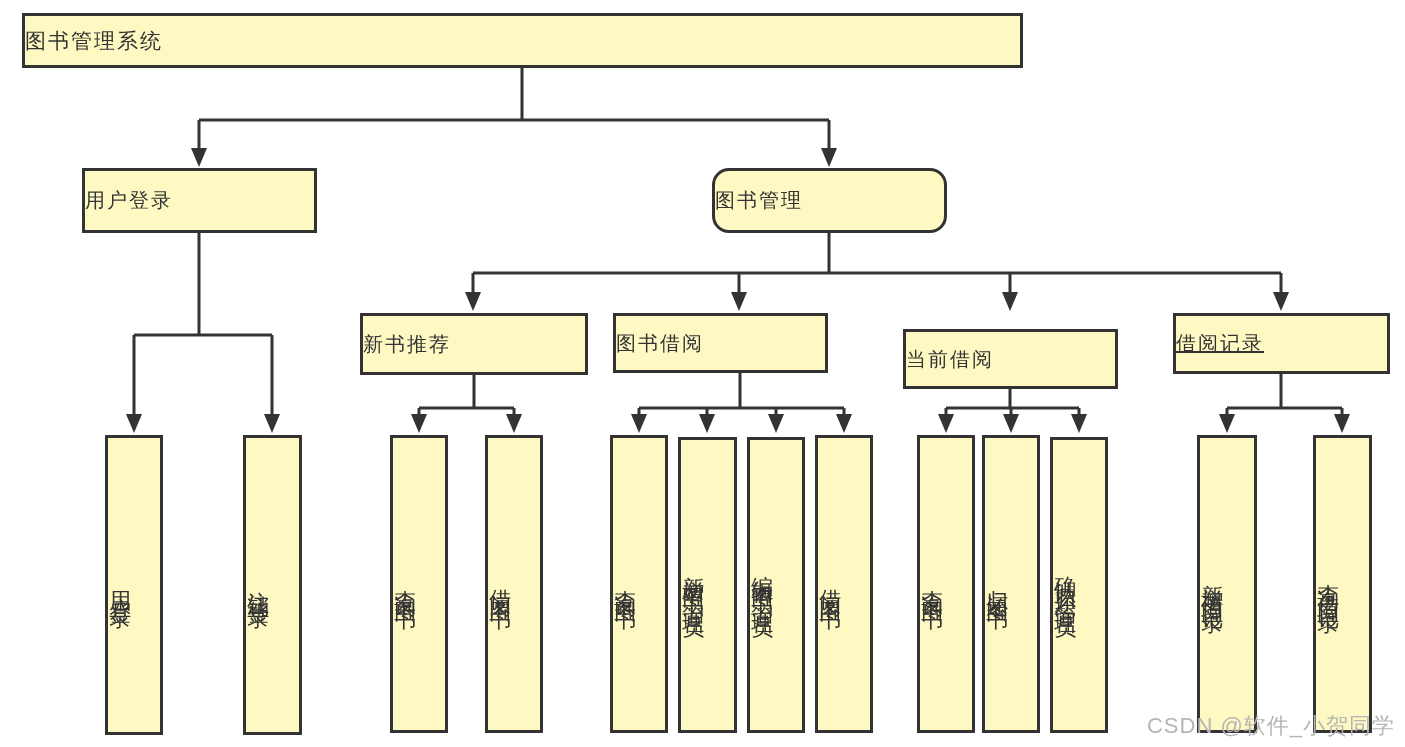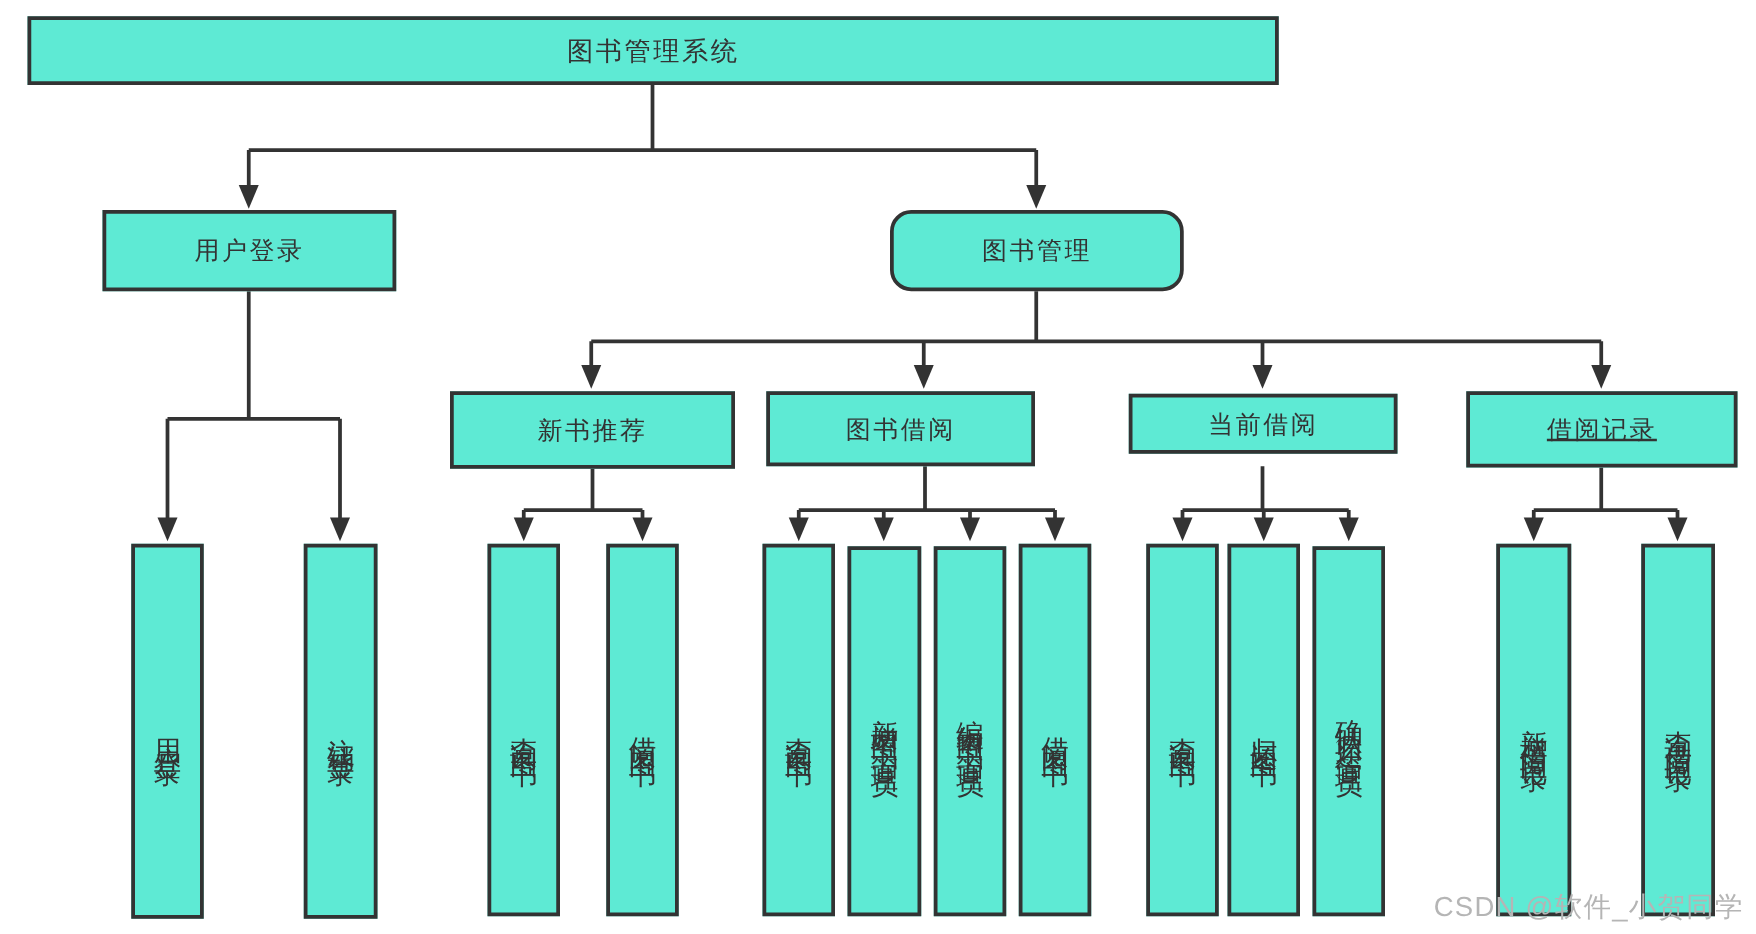--- a/index.html
+++ b/index.html
@@ -11,25 +11,25 @@
     height: 747px;
     background: var(--background, #ffffff);
     color: var(--text, #333333);
     overflow: hidden;
   }
   .wires { position: absolute; left: 0; top: 0; width: 1405px; height: 747px; }
   .wires path { stroke: var(--line, #333333); stroke-width: 3; fill: none; }
   .wires polygon { fill: var(--line, #333333); stroke: none; }
   .node {
     position: absolute;
-    background: #5eead4;
+    background: #fef9c3;
     border: 3px solid var(--line, #333333);
     display: flex;
     align-items: center;
-    justify-content: center;
+    justify-content: flex-start;
     font-size: 20px;
     letter-spacing: 2px;
     color: var(--text, #333333);
     z-index: 1;
   }
   .node.root { font-size: 21px; }
   .vnode .vtext {
     writing-mode: vertical-rl;
     text-orientation: mixed;
     font-size: 22px;
@@ -107,21 +107,21 @@
   <div class="node" style="left:712px; top:168px; width:235px; height:65px;border-radius:17px;">
     <span>图书管理</span>
   </div>
 
   <div class="node" style="left:360px; top:313px; width:228px; height:62px;">
     <span>新书推荐</span>
   </div>
   <div class="node" style="left:613px; top:313px; width:215px; height:60px;">
     <span>图书借阅</span>
   </div>
-  <div class="node" style="left:903px; top:315px; width:215px; height:48px;">
+  <div class="node" style="left:903px; top:329px; width:215px; height:60px;">
     <span>当前借阅</span>
   </div>
   <div class="node" style="left:1173px; top:313px; width:217px; height:61px;text-decoration:underline;">
     <span>借阅记录</span>
   </div>
 
   <div class="node vnode" style="left:105px; top:435px; width:58px; height:300px;">
     <span class="vtext">用户登录</span>
   </div>
   <div class="node vnode" style="left:243px; top:435px; width:59px; height:300px;">

